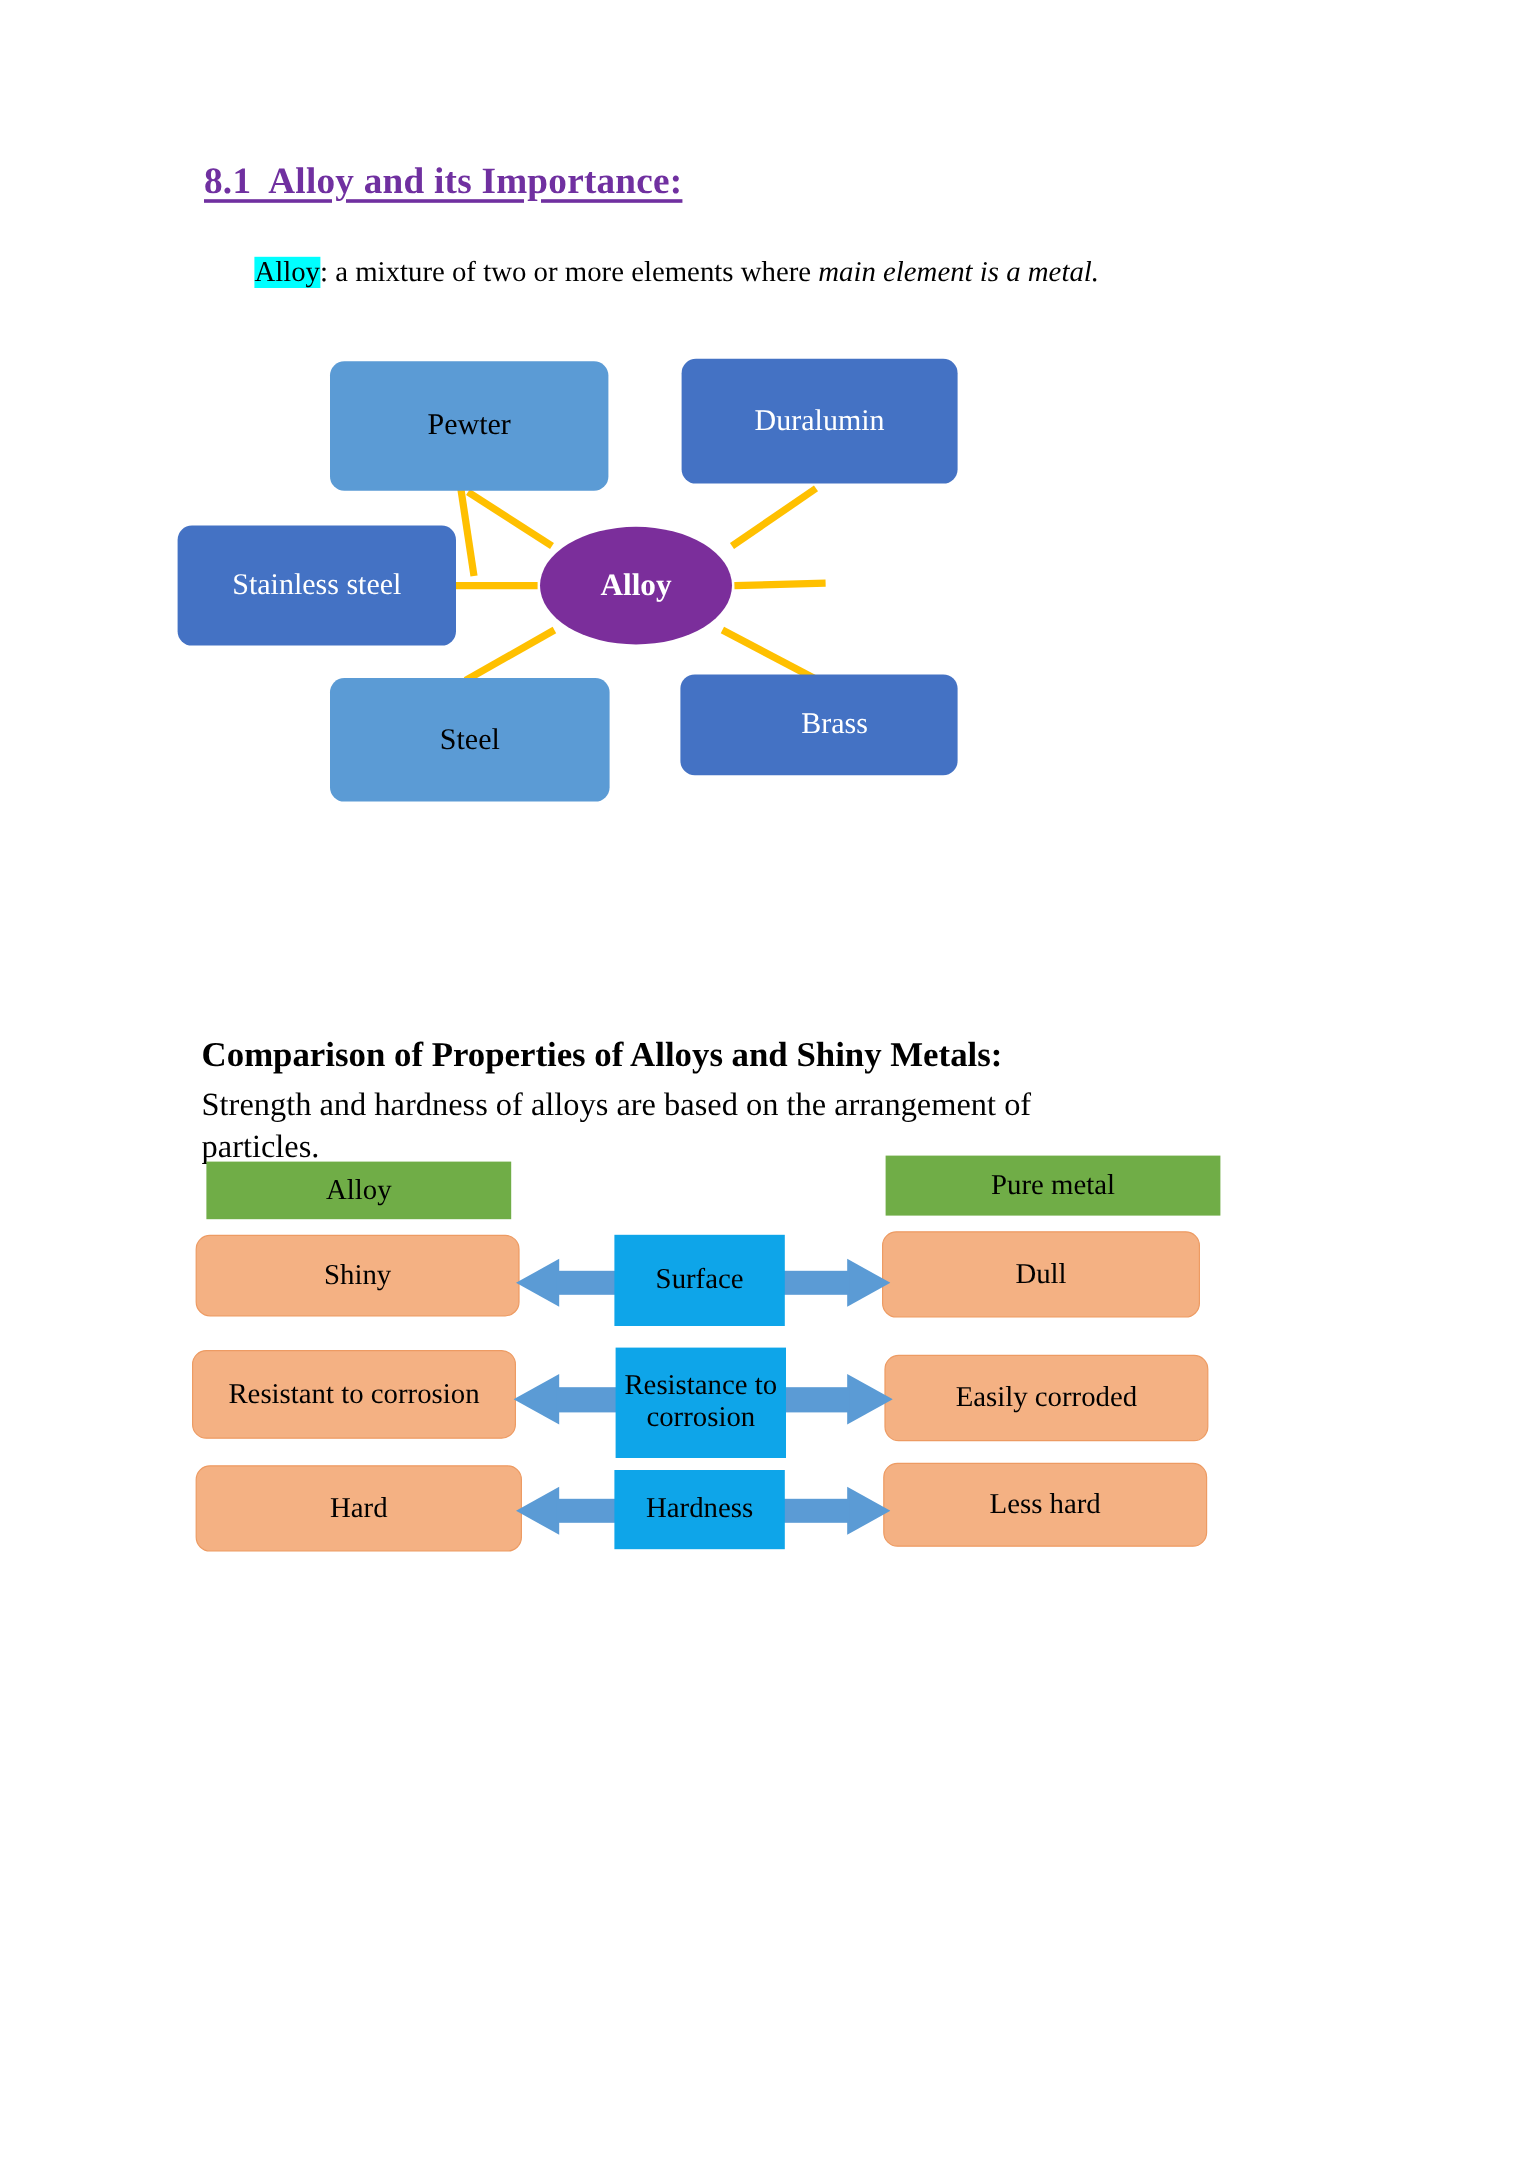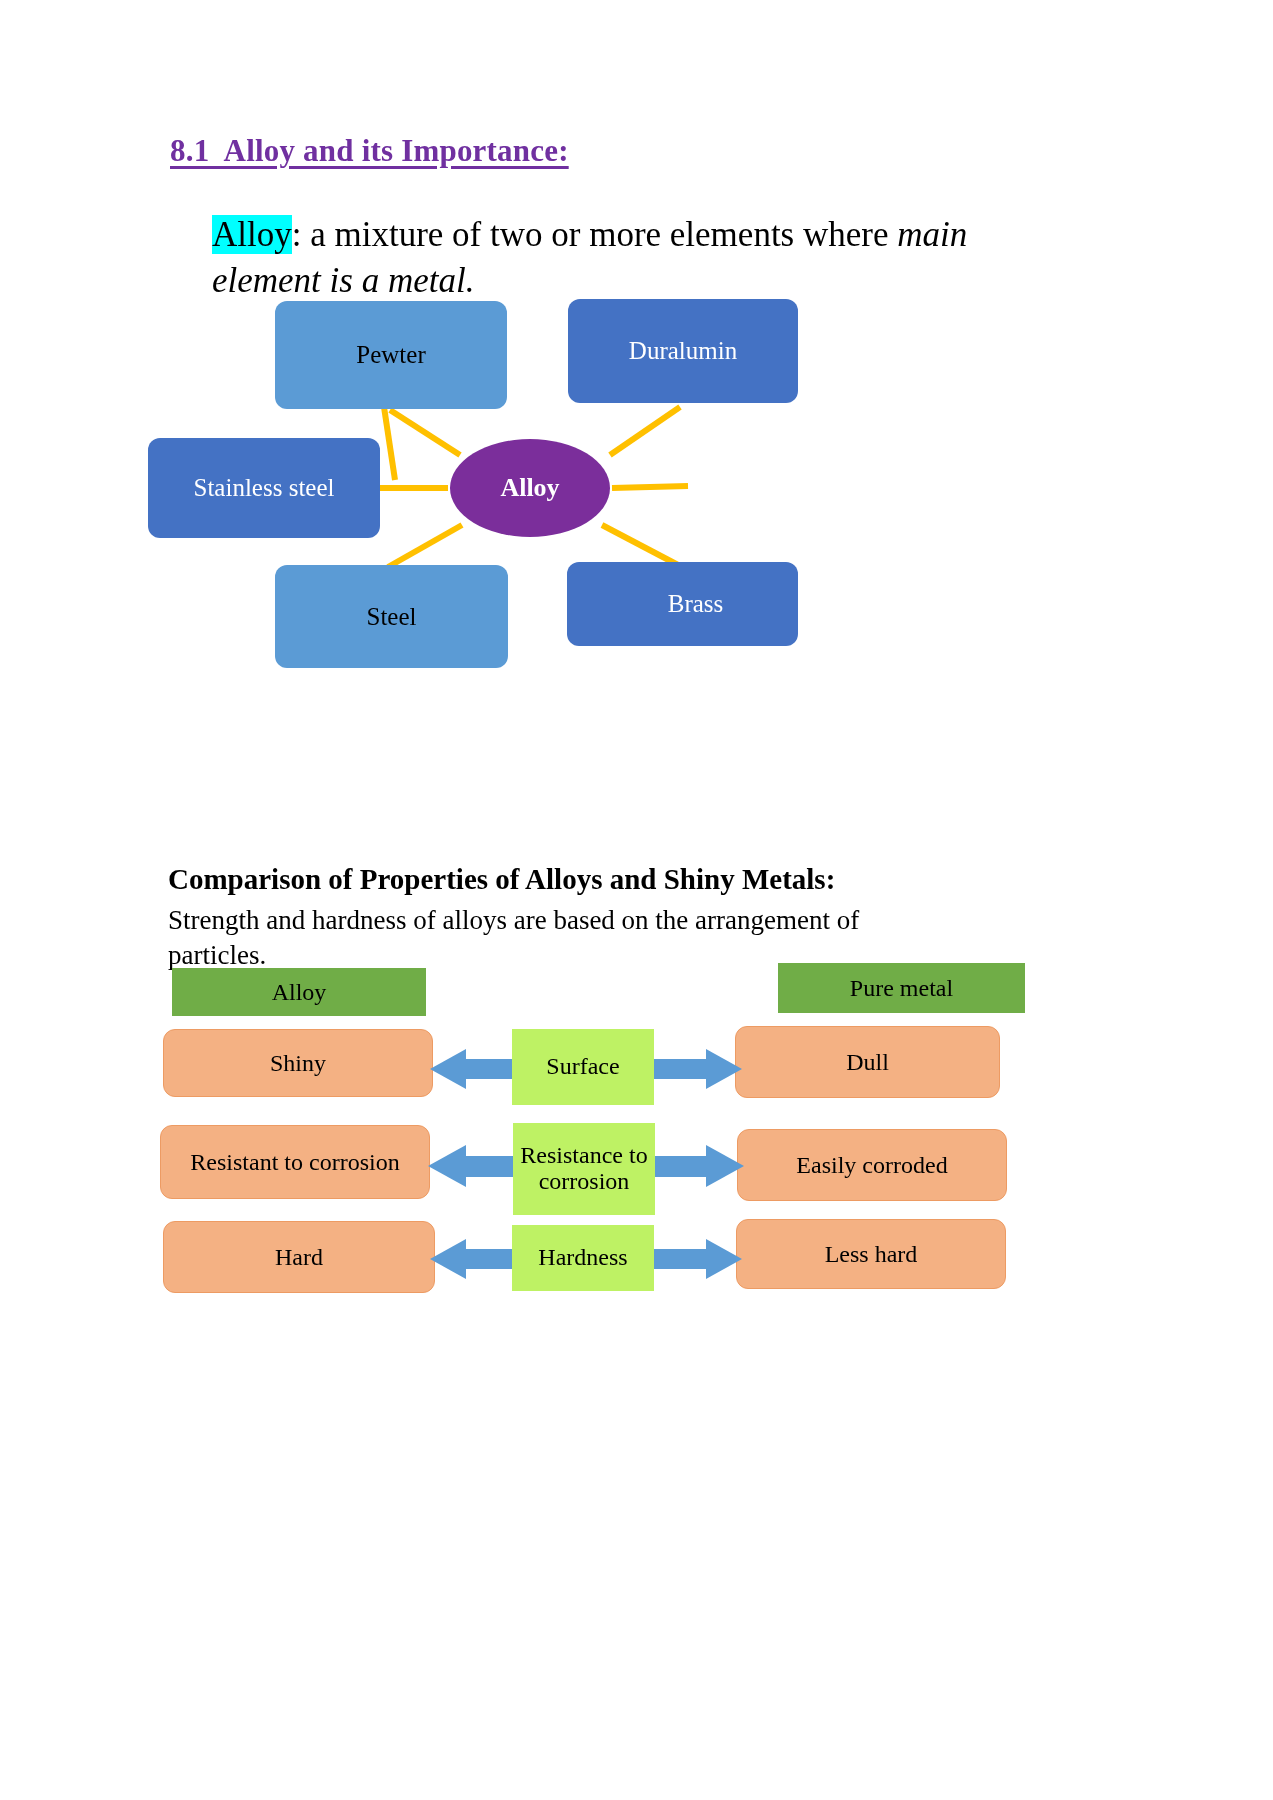--- a/index.html
+++ b/index.html
@@ -28,21 +28,21 @@
     text-underline-offset: 5px;
     letter-spacing: .2px;
     white-space: pre;
   }
 
   
   #definition-paragraph {
     position: absolute;
     left: 168px; top: 212px;
     width: 800px;
-    font-size: 35px;
+    font-size: 24px;
     line-height: 1.32;
     padding-left: 44px;
   }
   #definition-paragraph .hl {
     background: #00FFFF;
   }
   #definition-paragraph .it { font-style: italic; }
 
   
   #mindmap {
@@ -112,21 +112,21 @@
 
   .col-header {
     position: absolute;
     background: #70AD47;
     color: #000;
     font-size: 24px;
     display: flex; align-items: center; justify-content: center;
     text-align: center;
   }
   #header-alloy     { left: 12px;  top: 5px;  width: 254px; height: 48px; }
-  #header-puremetal { left: 578px; top: 0px;  width: 247px; height: 50px; margin-left: 40px; }
+  #header-puremetal { left: 578px; top: 0px;  width: 279px; height: 50px; }
 
   .prop-box {
     position: absolute;
     background: #F4B183;
     border: 1px solid #ED9B63;
     border-radius: 12px;
     color: #000;
     font-size: 24px;
     display: flex; align-items: center; justify-content: center;
     text-align: center;
@@ -134,21 +134,21 @@
   }
   #box-shiny        { left: 3px;   top: 66px;  width: 270px; height: 68px; }
   #box-dull         { left: 575px; top: 63px;  width: 265px; height: 72px; }
   #box-corr-alloy   { left: 0px;   top: 162px; width: 270px; height: 74px; }
   #box-corr-pure    { left: 577px; top: 166px; width: 270px; height: 72px; }
   #box-hard         { left: 3px;   top: 258px; width: 272px; height: 72px; }
   #box-lesshard     { left: 576px; top: 256px; width: 270px; height: 70px; }
 
   .mid-label {
     position: absolute;
-    background: #bef264;
+    background: #0ea5e9;
     color: #000;
     font-size: 24px;
     display: flex; align-items: center; justify-content: center;
     text-align: center;
     line-height: 1.08;
     z-index: 3;
   }
   #mid-surface   { left: 352px; top: 66px;  width: 142px; height: 76px; }
   #mid-corrosion { left: 353px; top: 160px; width: 142px; height: 92px; }
   #mid-hardness  { left: 352px; top: 262px; width: 142px; height: 66px; }

